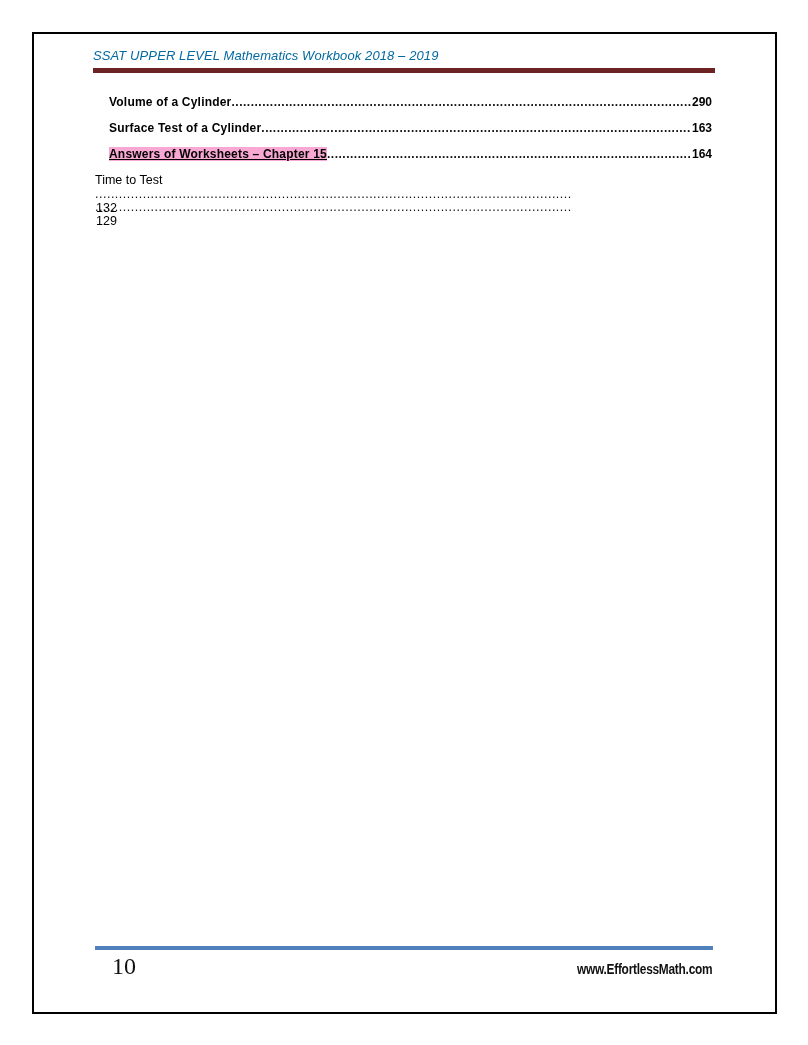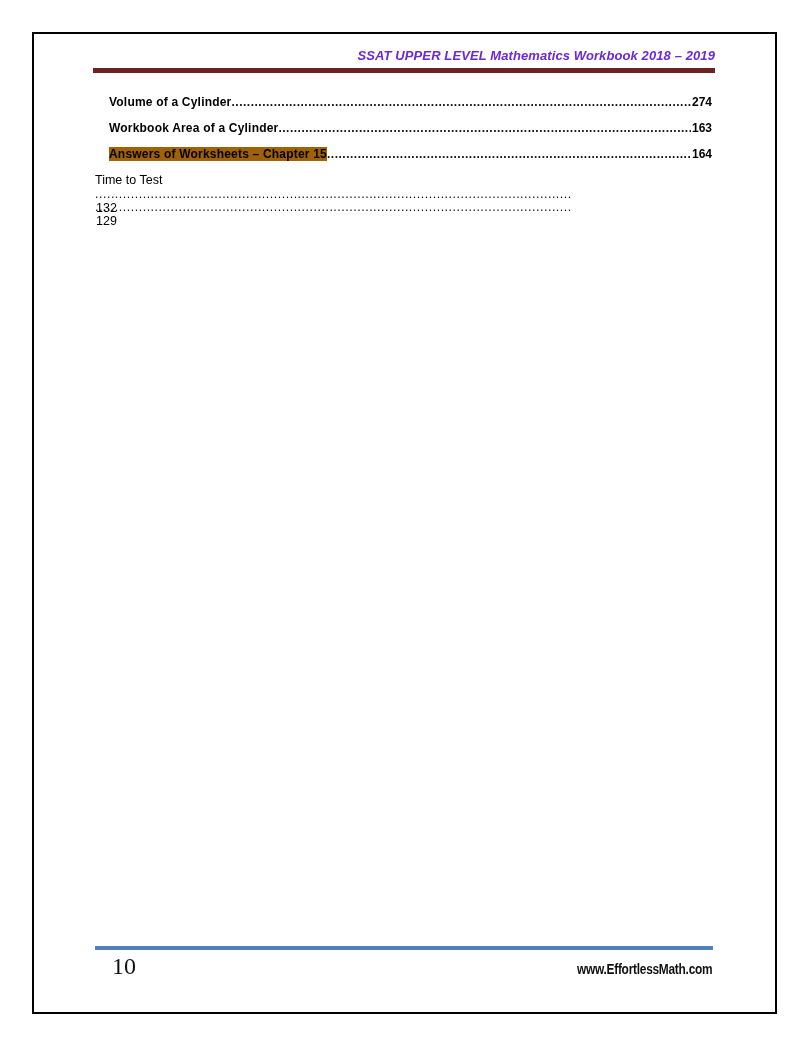--- a/index.html
+++ b/index.html
@@ -1,55 +1,55 @@
 <!DOCTYPE html>
 <html><head>
 <meta charset="utf-8">
 <style>
   html, body { margin: 0; padding: 0; background: #ffffff; }
   body { width: 808px; height: 1045px; position: relative; overflow: hidden;
          font-family: "Liberation Sans", sans-serif; color: #000; }
   .page-frame { position: absolute; left: 32px; top: 32px; width: 741px; height: 978px;
                 border: 2px solid #000; box-sizing: content-box; }
-  .header-title { position: absolute; left: 93px; width: 622px; top: 48px; text-align: right;
-                  font-size: 13px; font-style: italic; font-weight: bold; color: #6d28d9; letter-spacing: 0.1px; }
+  .header-title { position: absolute; left: 93px; width: 622px; top: 48px; text-align: left;
+                  font-size: 13px; font-style: italic; font-weight: normal; color: #0369a1; letter-spacing: 0.1px; }
   .header-rule { position: absolute; left: 93px; top: 68px; width: 622px; height: 5px; background: #6b2324; }
 
   .toc { position: absolute; left: 0; top: 0; width: 808px; }
   .toc-row { position: absolute; display: flex; align-items: baseline; font-size: 12.5px; white-space: nowrap; overflow: hidden; }
   .toc-row .title { flex: none; }
   .toc-row .leader { flex: 1 1 auto; overflow: hidden; white-space: nowrap; letter-spacing: 0.5px; color: #111; }
   .toc-row .leader::before { content: "................................................................................................................................................................................................................................................................................................"; }
   .toc-row .page { flex: none; padding-left: 1px; }
   .sub { font-weight: bold; font-size: 12px; }
   .sub .title { letter-spacing: 0.2px; }
-  .hl { background: #a16207; }
+  .hl { background: #f9a8d4; text-decoration: underline; }
   .lvl1 { font-weight: normal; font-size: 12.5px; flex-direction: column; }
 
   .footer-rule { position: absolute; left: 95px; top: 946px; width: 618px; height: 4px; background: #4f81bd; }
   .page-number { position: absolute; left: 104px; top: 953px; font-family: "Liberation Serif", serif; font-size: 24px; color: #111; margin-left: 8px; }
   .site-url { position: absolute; right: 96px; top: 961px; font-family: "Liberation Sans", sans-serif; font-weight: bold;
               font-size: 14px; letter-spacing: -0.3px; transform: scaleX(0.85); transform-origin: right center; color: #111; }
 </style>
 </head>
 <body>
 
 <div class="page-frame"></div>
 
 <div class="header-title">SSAT UPPER LEVEL Mathematics Workbook 2018 – 2019</div>
 <div class="header-rule"></div>
 
 <div class="toc">
   <div class="toc-row sub" style="left:109px; width:603px; top:95px;">
     <span class="title">Volume of a Cylinder</span>
     <span class="leader"></span>
-    <span class="page">274</span>
+    <span class="page">290</span>
   </div>
   <div class="toc-row sub" style="left:109px; width:603px; top:121px;">
-    <span class="title">Workbook Area of a Cylinder</span>
+    <span class="title">Surface Test of a Cylinder</span>
     <span class="leader"></span>
     <span class="page">163</span>
   </div>
   <div class="toc-row sub" style="left:109px; width:603px; top:147px;">
     <span class="title hl">Answers of Worksheets – Chapter 15</span>
     <span class="leader"></span>
     <span class="page">164</span>
   </div>
   <div class="toc-row lvl1" style="left:95px; width:476px; top:173px;">
     <span class="title" style="white-space:pre;">Time to Test </span>

